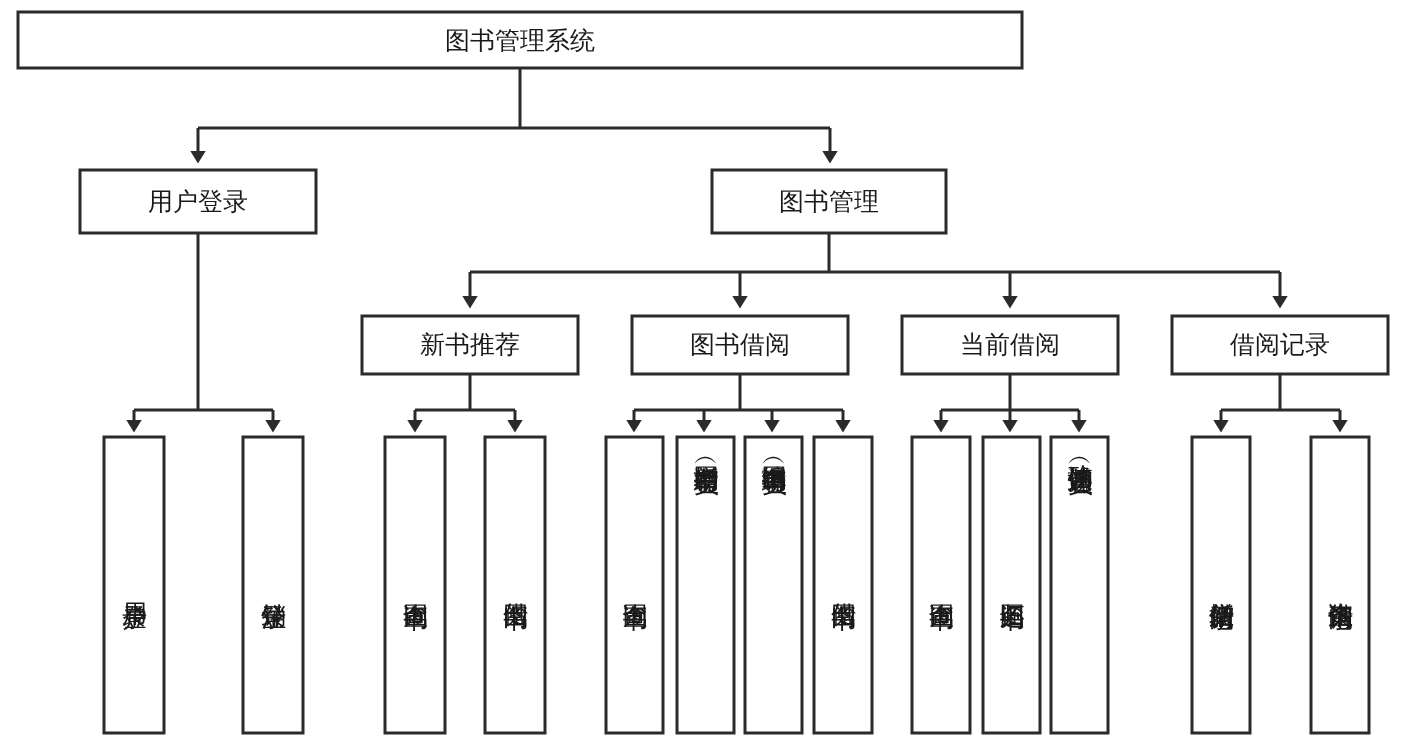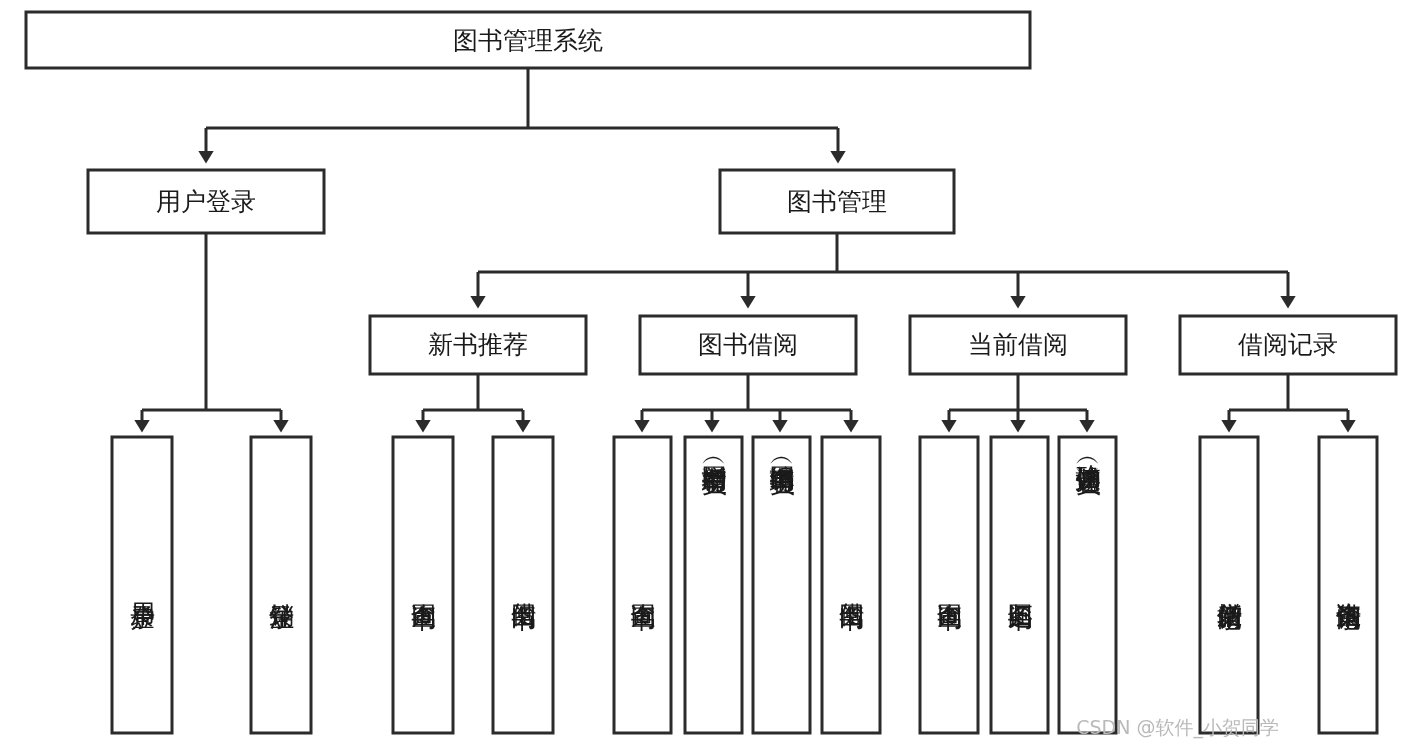--- a/index.html
+++ b/index.html
@@ -13,21 +13,20 @@
     font-family: "DejaVu Sans", "Liberation Sans", sans-serif;
     overflow: hidden;
     position: relative;
   }
   #diagram-root {
     position: absolute;
     left: 0;
     top: 0;
     width: 1279px;
     height: 747px;
-    margin-left: 8px;
   }
   svg#flow {
     display: block;
     width: 1405px;
     height: 747px;
   }
   .node-box {
     fill: #ffffff;
     stroke: #2b2b2b;
     stroke-width: 3;
@@ -199,14 +198,13 @@
     <span class="v-label" style="margin-top:8px;">确认归还（管理员）</span>
   </div>
 
   <div class="v-label-wrap" style="left:1192px; top:437px; width:58px; height:296px;">
     <span class="v-label">新增借阅记录</span>
   </div>
   <div class="v-label-wrap" style="left:1311px; top:437px; width:58px; height:296px;">
     <span class="v-label">查询借阅记录</span>
   </div>
 
-  <div id="watermark">CSDN @软件_小贺同学</div>
 </div>
 
 </body></html>

